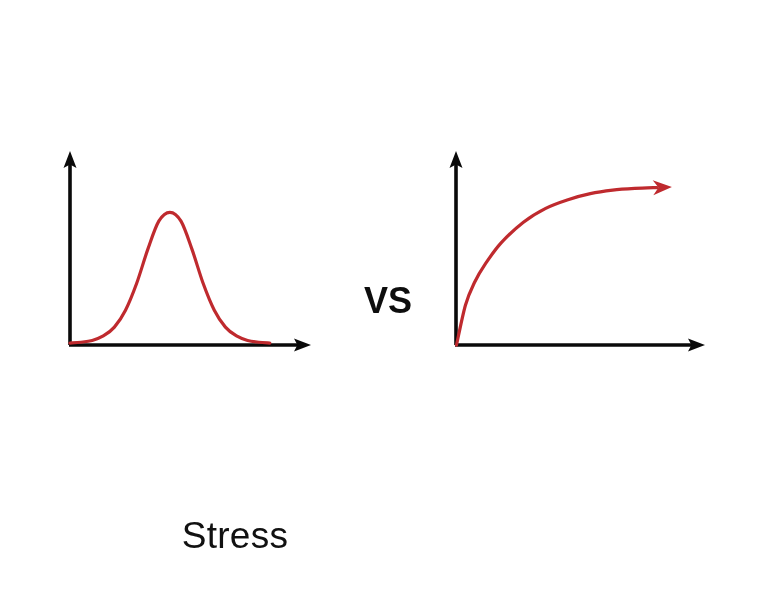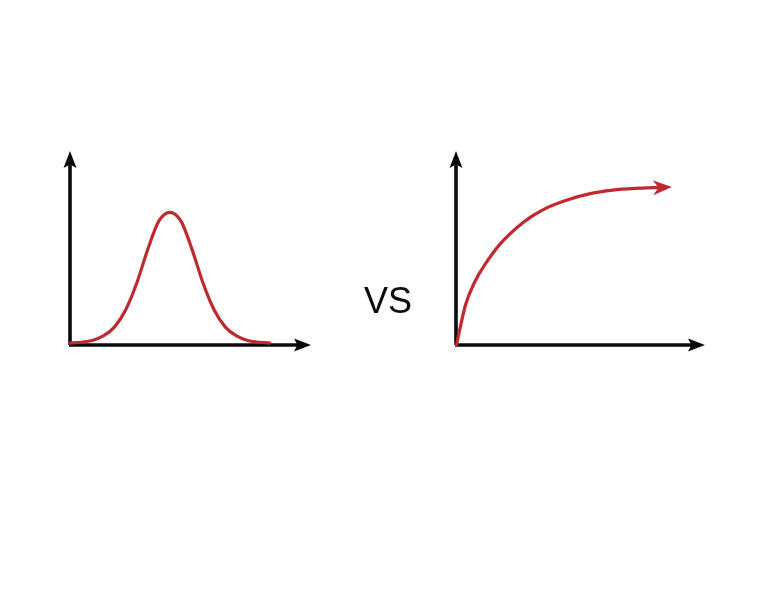--- a/index.html
+++ b/index.html
@@ -49,21 +49,21 @@
   }
   #caption-stress  { left: 60px;  top: 376px; width: 270px; }
 
   #vs-label {
     position: absolute;
     left: 348px;
     top: 282px;
     width: 80px;
     text-align: center;
     font-family: "Liberation Sans", sans-serif;
-    font-weight: 400;
+    font-weight: 700;
     font-size: 36px;
     line-height: 38px;
     color: #0d0d0d;
     white-space: nowrap;
   }
 
   .axis-line   { stroke: #0a0a0a; stroke-width: 3.6; fill: none; stroke-linecap: butt; }
   .axis-head   { fill: #0a0a0a; stroke: none; }
   .curve-line  { fill: none; stroke-width: 3.2; stroke-linecap: round; stroke-linejoin: round; }
   .curve-head  { stroke: none; }
@@ -77,20 +77,21 @@
     <svg class="chart-svg" viewBox="0 0 300 230">
 
       <line class="axis-line" x1="30" y1="24" x2="30" y2="205" stroke="#0a0a0a"></line>
       <polygon class="axis-head" points="30,11 23.5,28 30,24.6 36.5,28" fill="#0a0a0a"></polygon>
 
       <line class="axis-line" x1="29" y1="205" x2="258" y2="205" stroke="#0a0a0a"></line>
       <polygon class="axis-head" points="271,205 254,198.5 257.4,205 254,211.5" fill="#0a0a0a"></polygon>
 
       <path class="curve-line" id="stress-curve-path" stroke="#bf2a2e" d="M 30.00,203.11 C 31.85,202.96 37.40,202.66 41.10,202.22 C 44.80,201.78 48.50,201.48 52.20,200.44 C 55.90,199.40 59.60,198.22 63.30,195.99 C 67.00,193.77 70.70,191.39 74.40,187.09 C 78.10,182.79 81.80,177.45 85.50,170.18 C 89.20,162.91 92.90,153.57 96.60,143.48 C 100.30,133.39 104.00,120.04 107.70,109.66 C 111.40,99.28 115.10,87.41 118.80,81.18 C 122.50,74.95 126.20,72.28 129.90,72.28 C 133.60,72.28 137.30,74.95 141.00,81.18 C 144.70,87.41 148.40,99.28 152.10,109.66 C 155.80,120.04 159.50,133.39 163.20,143.48 C 166.90,153.57 170.60,162.91 174.30,170.18 C 178.00,177.45 181.70,182.79 185.40,187.09 C 189.10,191.39 192.80,193.77 196.50,195.99 C 200.20,198.22 203.90,199.40 207.60,200.44 C 211.30,201.48 215.00,201.78 218.70,202.22 C 222.40,202.66 227.95,202.96 229.80,203.11"></path>
     </svg>
+    <div class="caption" id="caption-stress">Stress</div>
   </div>
 
   <div id="vs-label">VS</div>
 
   <div class="panel" id="panel-anxiety">
     <svg class="chart-svg" viewBox="0 0 300 230">
 
       <line class="axis-line" x1="26" y1="24" x2="26" y2="205" stroke="#0a0a0a"></line>
       <polygon class="axis-head" points="26,11 19.5,28 26,24.6 32.5,28" fill="#0a0a0a"></polygon>
 

